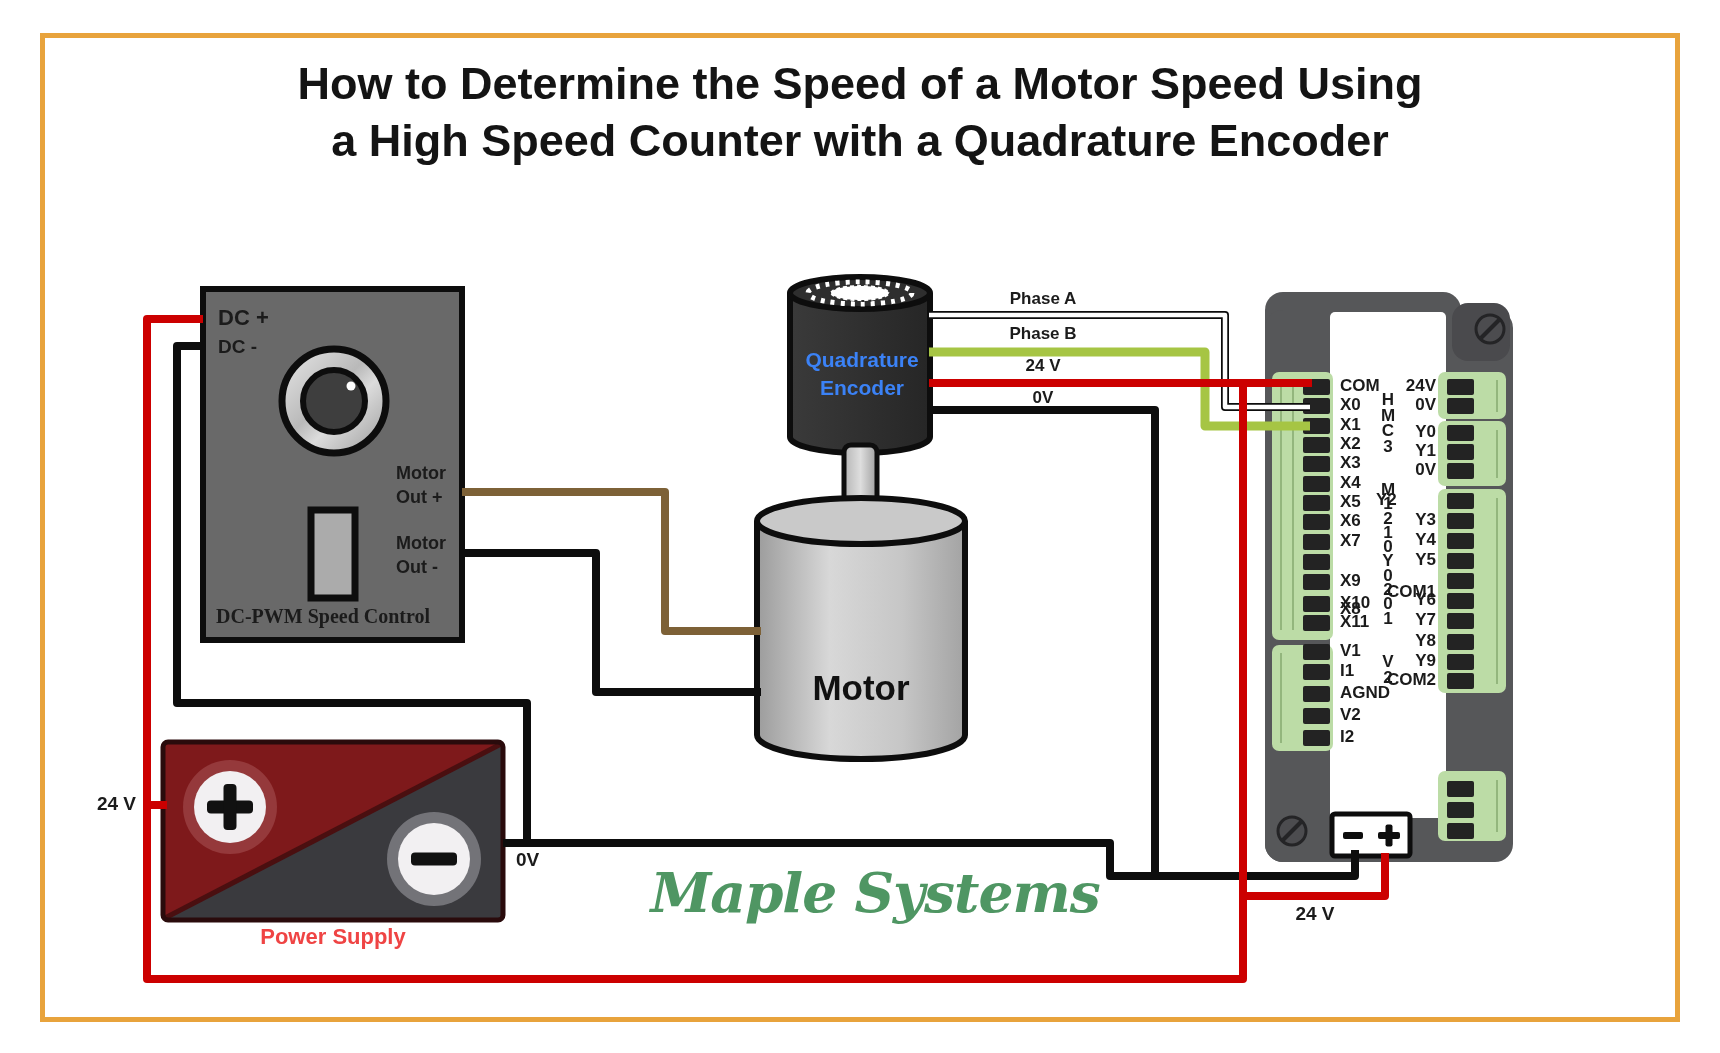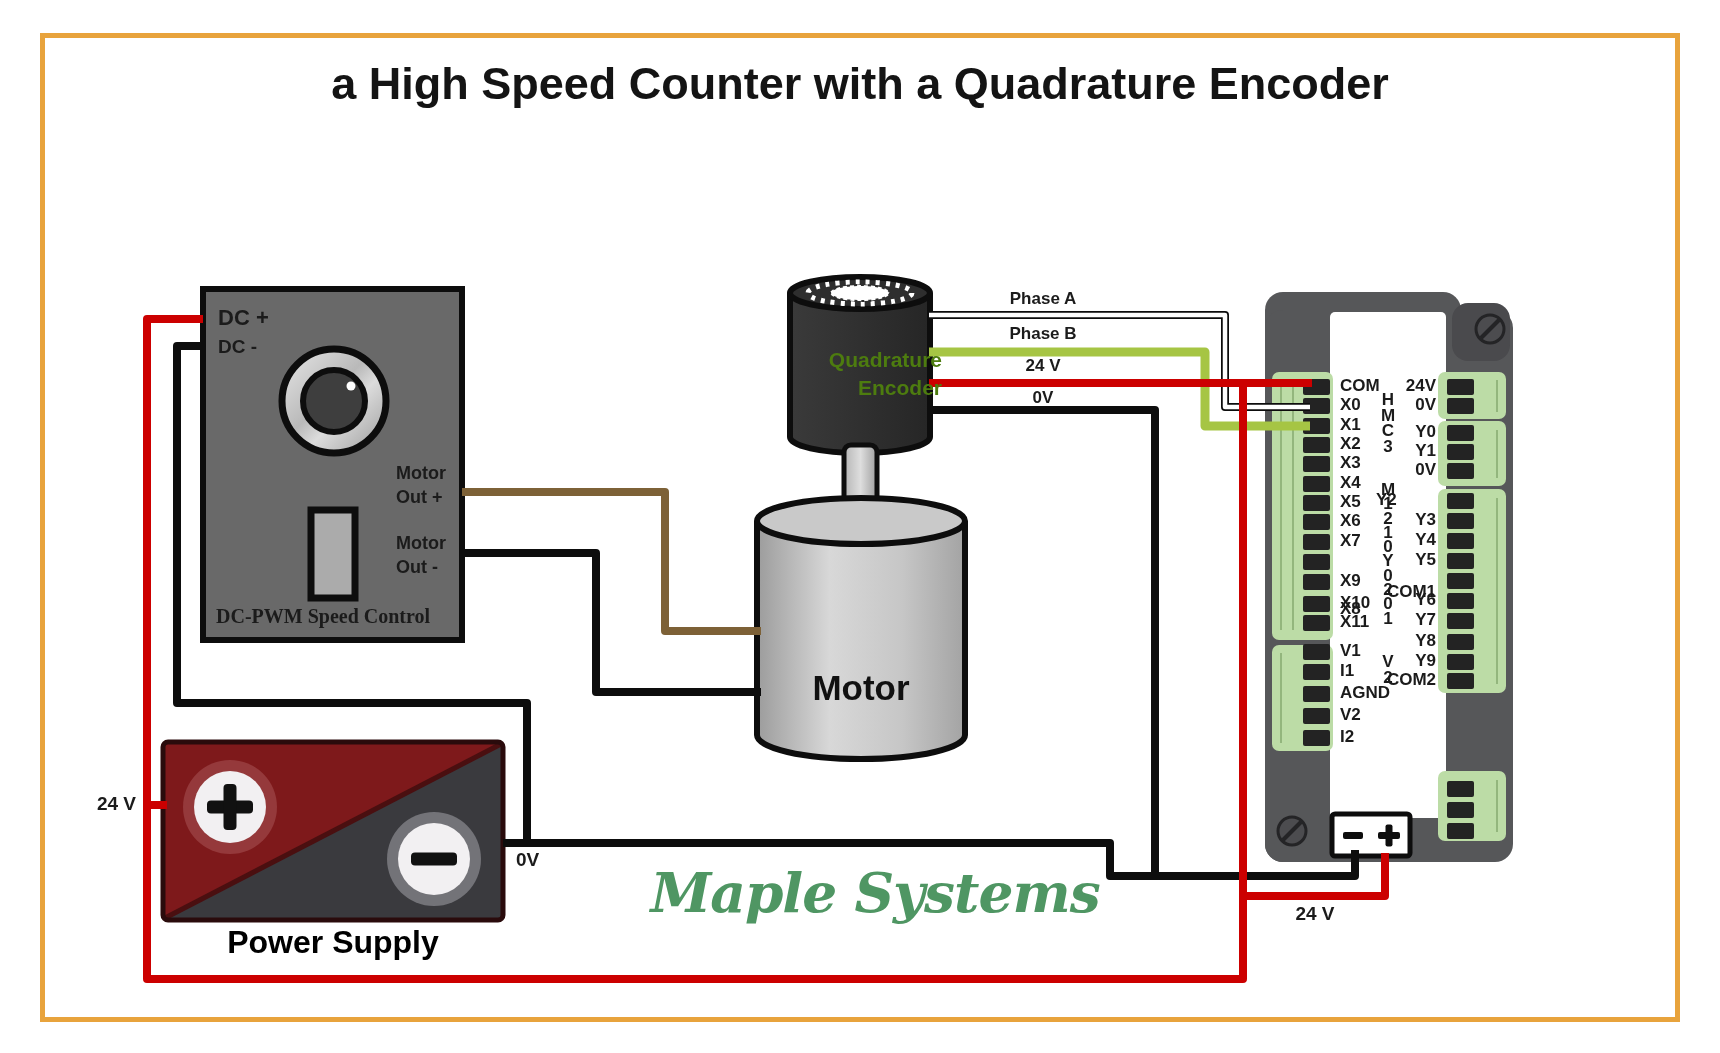--- a/index.html
+++ b/index.html
@@ -2,40 +2,41 @@
 <html><head>
 <meta charset="utf-8">
 <style>
   html,body{margin:0;padding:0;background:#ffffff;width:1720px;height:1053px;overflow:hidden;}
   #stage{position:relative;width:1720px;height:1053px;font-family:"Liberation Sans",sans-serif;background:#fff;}
   #frame{position:absolute;left:40px;top:33px;width:1630px;height:979px;border:5px solid #E8A33C;}
   svg{position:absolute;left:0;top:0;width:1720px;height:1053px;}
   .lbl{position:absolute;color:#1b1b1b;font-weight:bold;white-space:pre-line;}
   #title{position:absolute;left:40px;top:55px;width:1640px;text-align:center;
          font-size:45px;line-height:57px;font-weight:bold;color:#141414;letter-spacing:0px;}
-  .enc-label{position:absolute;left:782px;top:346px;width:160px;text-align:right;
-             color:#4d7c0f;font-weight:bold;font-size:21px;line-height:28px;}
+  .enc-label{position:absolute;left:782px;top:346px;width:160px;text-align:center;
+             color:#3b82f6;font-weight:bold;font-size:21px;line-height:28px;}
   .motor-label{position:absolute;left:761px;top:668px;width:200px;text-align:center;
                font-size:35px;font-weight:bold;color:#111;}
   .ps-label{position:absolute;left:163px;top:924px;width:340px;text-align:center;
-            font-size:32px;font-weight:bold;color:#000000;}
+            font-size:22px;font-weight:bold;color:#ef4444;}
   .wire-lbl{font-size:17px;text-align:center;width:110px;}
   .term-lbl{font-size:17px;line-height:18px;}
   .vert-lbl{width:34px;text-align:center;font-size:17px;}
   #logo{position:absolute;left:640px;top:860px;width:470px;text-align:center;
         font-family:"DejaVu Serif",serif;font-style:italic;font-weight:bold;
         font-size:55px;color:#4F9663;letter-spacing:-1px;}
 </style>
 </head>
 <body>
 
 <div id="stage">
   <div id="frame"></div>
 
   <div id="title">
+    <div>How to Determine the Speed of a Motor Speed Using</div>
     <div>a High Speed Counter with a Quadrature Encoder</div>
   </div>
 
   <svg viewBox="0 0 1720 1053">
     <defs>
       <linearGradient id="knobRing" x1="0" y1="0" x2="1" y2="1">
         <stop offset="0" stop-color="#e9e9e9"></stop>
           <stop offset="0.45" stop-color="#b9b9b9"></stop>
         <stop offset="0.6" stop-color="#dcdcdc"></stop>
           <stop offset="1" stop-color="#9a9a9a"></stop>

